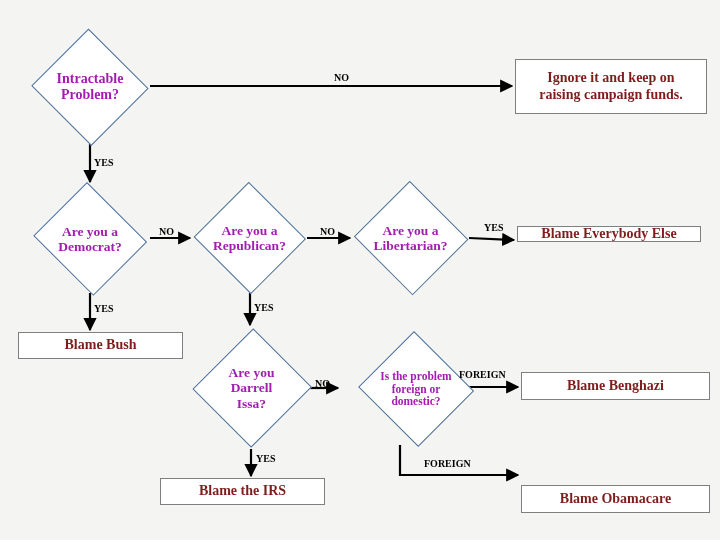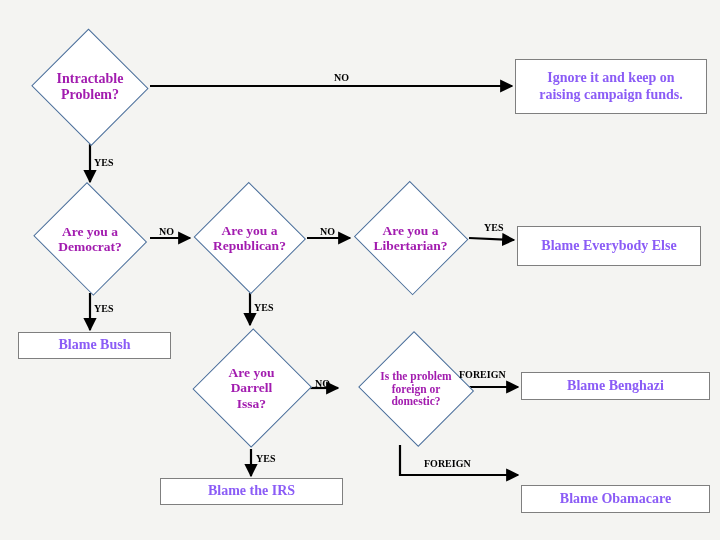--- a/index.html
+++ b/index.html
@@ -60,21 +60,21 @@
   
   .box {
     position: absolute;
     border: 1.6px solid #7f7f7f;
     background: #ffffff;
     display: flex;
     align-items: center;
     justify-content: center;
     text-align: center;
     font-weight: bold;
-    color: #8b5cf6;
+    color: #7f1d1d;
     line-height: 1.15;
     white-space: pre-line;
     box-sizing: border-box;
   }
   
   .edge-label {
     position: absolute;
     font-family: "Liberation Serif", serif;
     font-weight: bold;
     color: #000;
@@ -152,25 +152,25 @@
   <div class="diamond" style="left: 356px; top: 333px; width: 120px; height: 112px; font-size: 11.5px;">
     <div class="shape"></div>
     <div class="dlabel" style="font-size: 11.5px;">Is the problem
 foreign or
 domestic?</div>
   </div>
 
   <div class="box" style="left: 515px; top: 59px; width: 192px; height: 55px; font-size: 14px;">Ignore it and keep on
 raising campaign funds.</div>
 
-  <div class="box" style="left: 18px; top: 332px; width: 153px; height: 27px; font-size: 14px;">Blame Bush</div>
+  <div class="box" style="left: 18px; top: 332px; width: 165px; height: 27px; font-size: 14px;">Blame Bush</div>
 
-  <div class="box" style="left: 517px; top: 226px; width: 184px; height: 40px; font-size: 14px;">Blame Everybody Else</div>
+  <div class="box" style="left: 517px; top: 226px; width: 184px; height: 16px; font-size: 14px;">Blame Everybody Else</div>
 
-  <div class="box" style="left: 160px; top: 478px; width: 183px; height: 27px; font-size: 14px;">Blame the IRS</div>
+  <div class="box" style="left: 160px; top: 478px; width: 165px; height: 27px; font-size: 14px;">Blame the IRS</div>
 
   <div class="box" style="left: 521px; top: 372px; width: 189px; height: 28px; font-size: 14px;">Blame Benghazi</div>
 
   <div class="box" style="left: 521px; top: 461px; width: 189px; height: 28px; font-size: 14px; margin-top: 24px;">Blame Obamacare</div>
 
   <div id="edge-labels">
       <div class="edge-label" style="left: 334px; top: 72px; font-size: 10px;">NO</div>
       <div class="edge-label" style="left: 94px; top: 157px; font-size: 10px;">YES</div>
       <div class="edge-label" style="left: 159px; top: 226px; font-size: 10px;">NO</div>
       <div class="edge-label" style="left: 94px; top: 303px; font-size: 10px;">YES</div>

